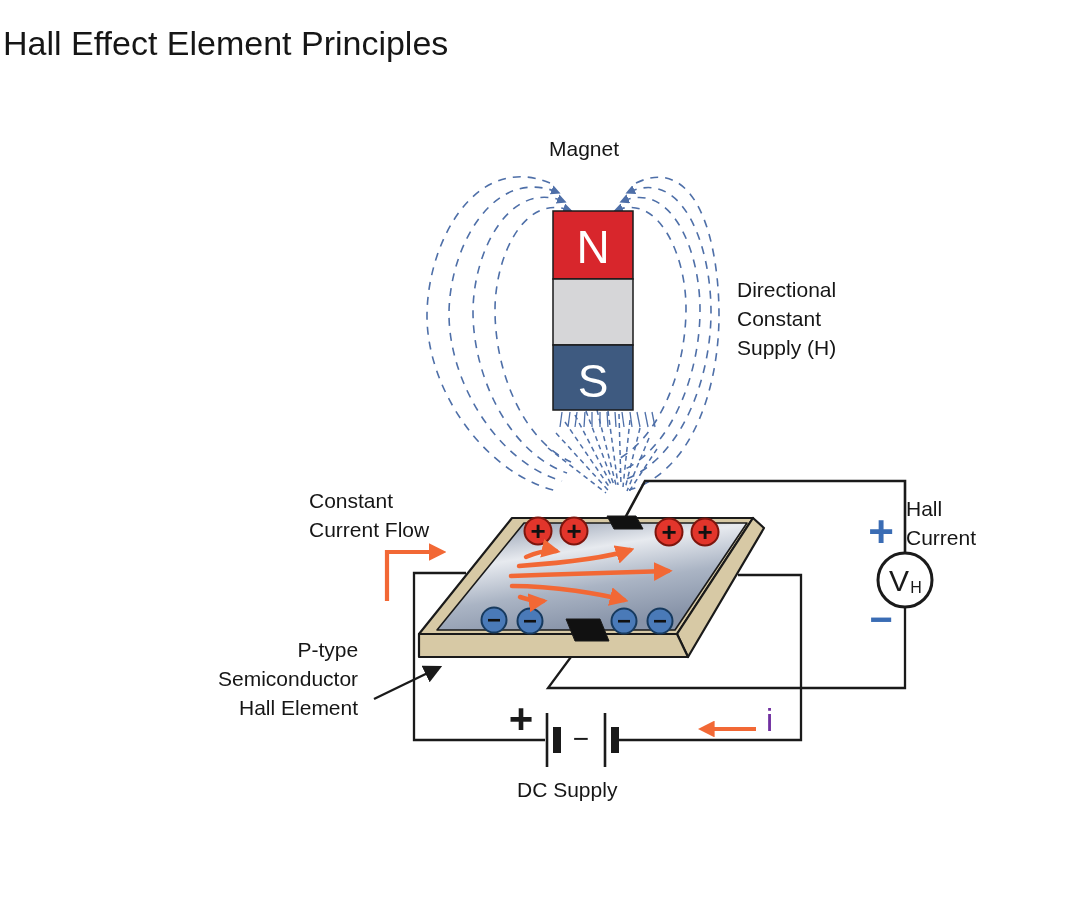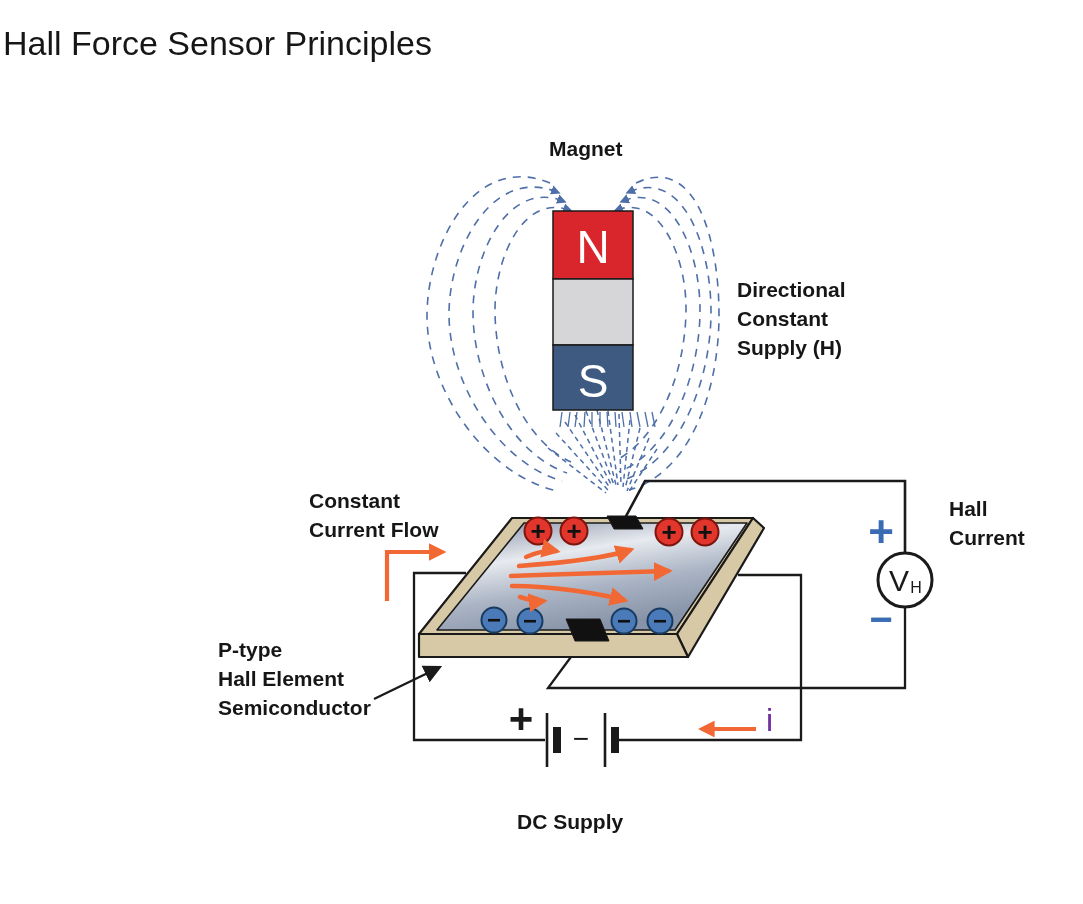--- a/index.html
+++ b/index.html
@@ -1,29 +1,29 @@
 <!DOCTYPE html>
 <html><head>
 <meta charset="utf-8">
 <style>
   html,body{margin:0;padding:0;background:#fff;}
   .stage{position:relative;width:1083px;height:904px;background:#ffffff;overflow:hidden;
          font-family:"Liberation Sans",sans-serif;color:#1a1a1a;}
   .art{position:absolute;left:0;top:0;}
   .title{position:absolute;left:3px;top:24px;font-size:34px;line-height:38px;font-weight:400;color:#161616;}
   .lbl{position:absolute;font-size:21px;line-height:29px;color:#161616;white-space:nowrap;}
-  .lbl span{display:block;font-weight:bold;}
+  .lbl span{display:block;}
   svg text{font-family:"Liberation Sans",sans-serif;}
 </style>
 </head>
 <body>
 
 <div class="stage">
 
-  <div class="title">Hall Force Sensor Principles</div>
+  <div class="title">Hall Effect Element Principles</div>
 
   <svg class="art" width="1083" height="904" viewBox="0 0 1083 904">
     <defs>
       <linearGradient id="surf" x1="0" y1="0" x2="0.45" y2="1">
         <stop offset="0" stop-color="#7f8ca2"></stop>
         <stop offset="0.38" stop-color="#e7eaef"></stop>
         <stop offset="0.68" stop-color="#aab4c4"></stop>
         <stop offset="1" stop-color="#8793a8"></stop>
       </linearGradient>
       <marker id="ah-o" viewBox="0 0 10 10" refX="7.5" refY="5" markerWidth="4.2" markerHeight="4.2" orient="auto">
@@ -184,28 +184,28 @@
     <span>Directional</span>
     <span>Constant</span>
     <span>Supply (H)</span>
   </div>
 
   <div class="lbl" style="left:297px;top:486px;margin-left:12px;">
     <span>Constant</span>
     <span>Current Flow</span>
   </div>
 
-  <div class="lbl" style="left:949px;top:494px;">
+  <div class="lbl" style="left:906px;top:494px;">
     <span>Hall</span>
     <span>Current</span>
   </div>
 
-  <div class="lbl" style="left:218px;top:635px;">
+  <div class="lbl" style="left:218px;top:635px;text-align:right;">
     <span>P-type</span>
+    <span>Semiconductor</span>
     <span>Hall Element</span>
-    <span>Semiconductor</span>
-  </div>
-
-  <div class="lbl" style="left:517px;top:775px;margin-top:32px;">
+  </div>
+
+  <div class="lbl" style="left:517px;top:775px;">
     <span>DC Supply</span>
   </div>
 
 </div>
 
 </body></html>

